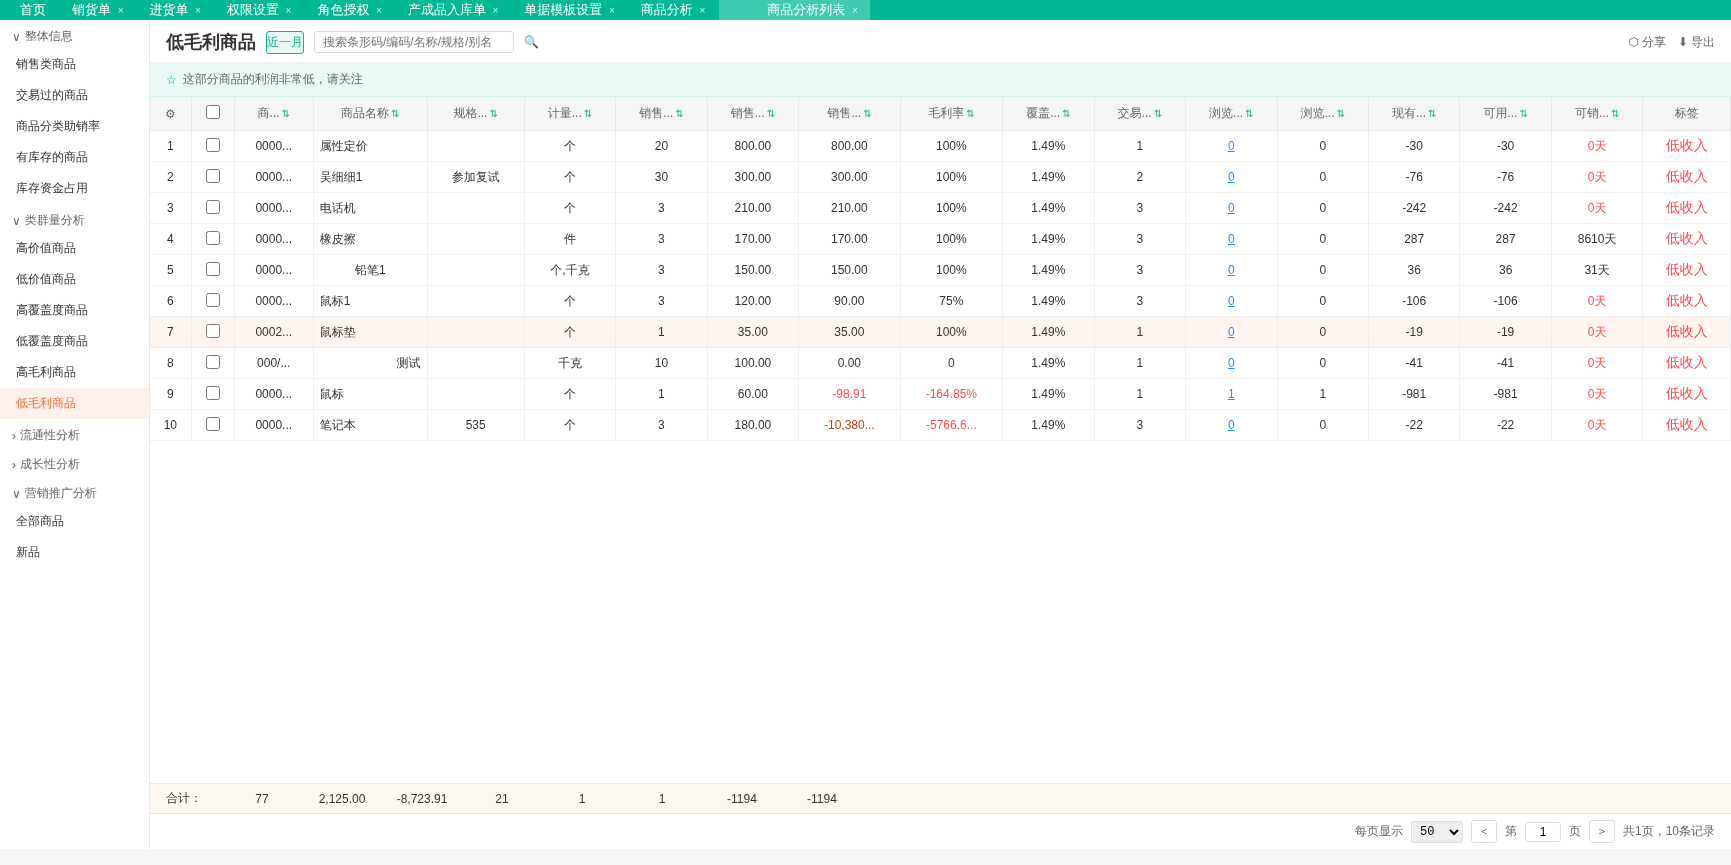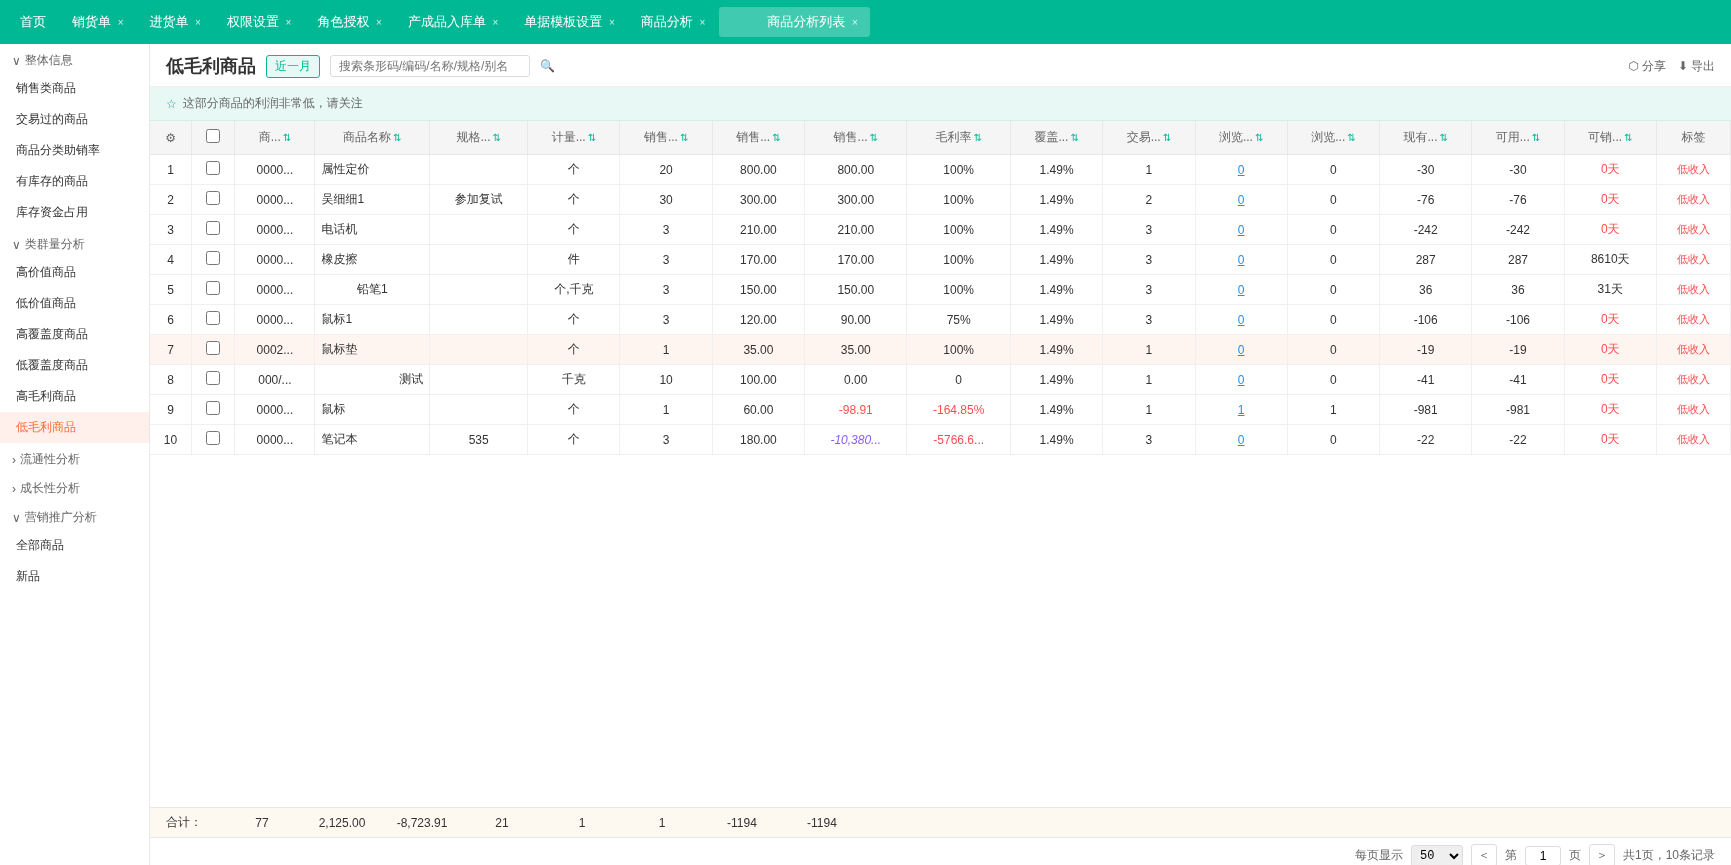--- a/index.html
+++ b/index.html
@@ -3,21 +3,21 @@
   <meta charset="utf-8">
   <style>
     * { margin: 0; padding: 0; box-sizing: border-box; }
     body { font-family: 'Microsoft YaHei', Arial, sans-serif; font-size: 12px; background: #f5f5f5; color: #333; }
     
     
     .top-nav {
       background: #00b894;
       display: flex;
       align-items: center;
-      height: 44px;
+      height: 20px;
       padding: 0 8px;
       gap: 2px;
     }
     .top-nav .nav-item {
       color: #fff;
       padding: 6px 12px;
       cursor: pointer;
       font-size: 13px;
       border-radius: 3px;
       white-space: nowrap;
@@ -75,21 +75,21 @@
     .page-title {
       font-size: 18px;
       font-weight: bold;
       color: #333;
     }
     .filter-btn {
       background: #e8f9f5;
       color: #00b894;
       border: 1px solid #00b894;
       border-radius: 3px;
-      padding: 2px 8px;
+      padding: 2px 0;
       font-size: 12px;
       cursor: pointer;
     }
     .search-input {
       border: 1px solid #ddd;
       border-radius: 3px;
       padding: 3px 8px;
       font-size: 12px;
       width: 200px;
       color: #999;
@@ -150,21 +150,21 @@
     td {
       padding: 6px 6px;
       border-bottom: 1px solid #f0f0f0;
       border-right: 1px solid #f0f0f0;
       text-align: center;
       white-space: nowrap;
     }
     tbody tr.highlighted { background: #fff5f0; }
     .sort-icon { color: #00b894; font-size: 10px; margin-left: 2px; }
     .checkbox { width: 14px; height: 14px; cursor: pointer; }
-    .tag-red { color: #ff4d4f; font-size: 11px; }
+    .tag-red { color: #ff4d4f; font-size: 14px; }
     .val-blue { color: #1890ff; text-decoration: underline; cursor: pointer; }
     
     
     .table-footer {
       border-top: 1px solid #e8e8e8;
       padding: 6px 16px;
       background: #fdf9f0;
       display: flex;
       align-items: center;
       font-size: 12px;
@@ -506,21 +506,21 @@
     </tr>
             <tr>
       <td>10</td>
       <td><input type="checkbox" class="checkbox" style=""></td>
       <td>0000...</td>
       <td style="text-align:left;">笔记本</td>
       <td>535</td>
       <td>个</td>
       <td>3</td>
       <td>180.00</td>
-      <td style="color:#8b5cf6;font-style:italic;">-10,380...</td>
+      <td style="color:#c2410c;">-10,380...</td>
       <td style="color:#ff4d4f;">-5766.6...</td>
       <td>1.49%</td>
       <td>3</td>
       <td class="val-blue">0</td>
       <td>0</td>
       <td>-22</td>
       <td>-22</td>
       <td style="color:#ff4d4f;">0天</td>
       <td class="tag-red">低收入</td>
     </tr>

